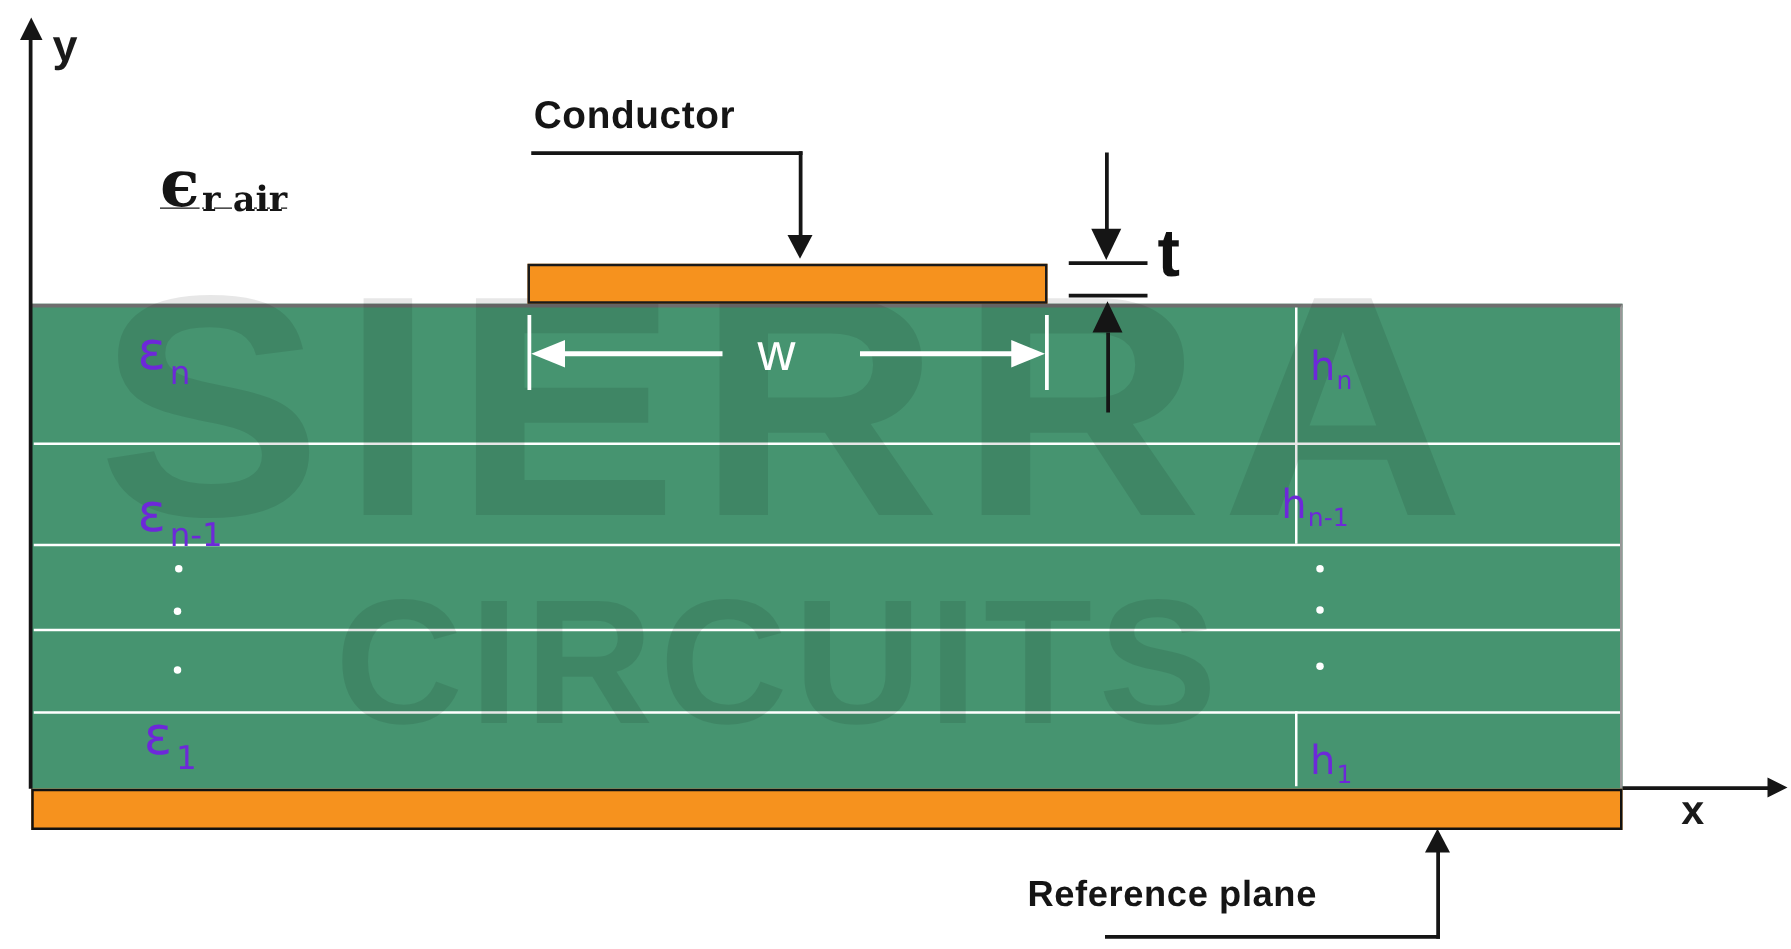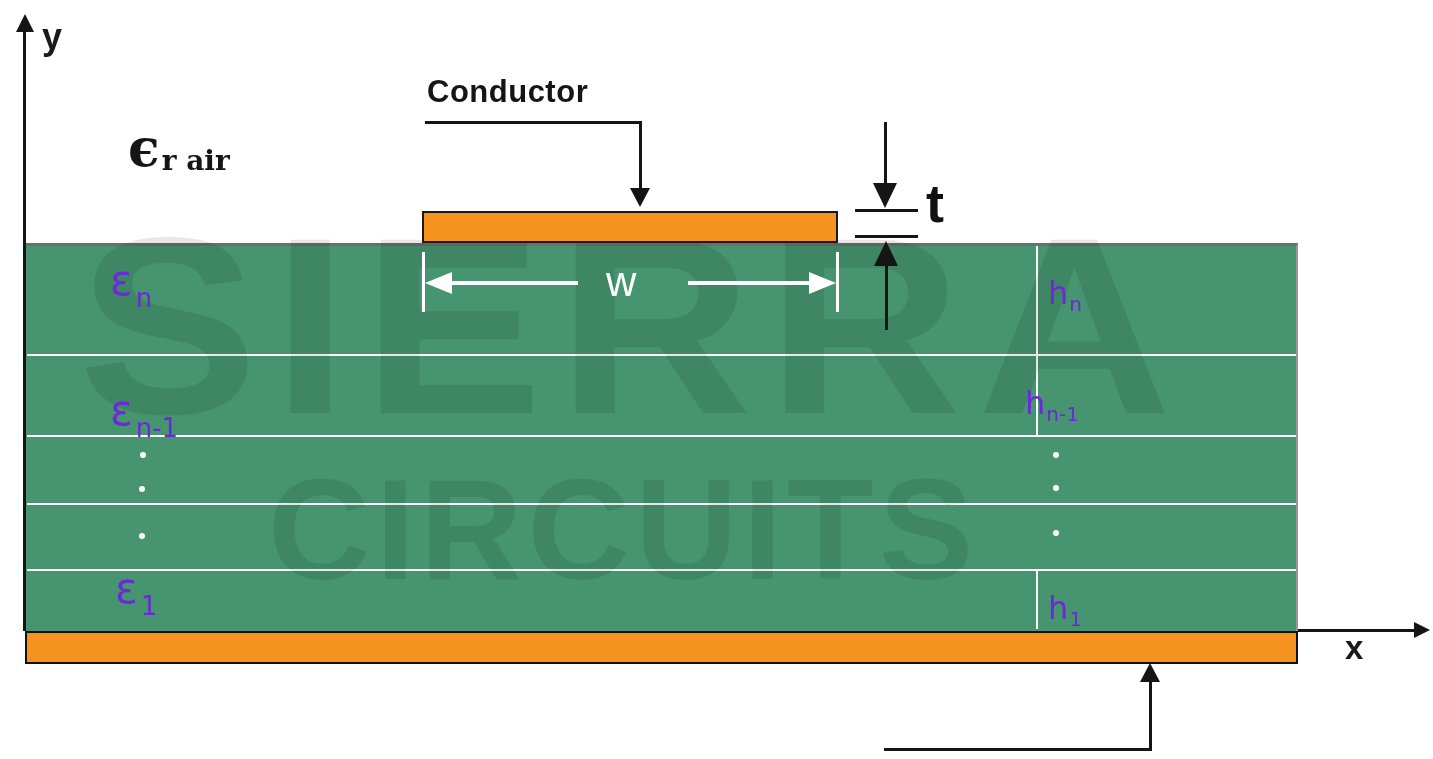--- a/index.html
+++ b/index.html
@@ -39,21 +39,21 @@
   .wm{position:absolute;color:rgba(0,0,0,0.095);line-height:1;white-space:nowrap;z-index:2;transform-origin:left top;}
   .wm1{left:78px;top:200px;font-size:252px;font-weight:700;letter-spacing:14px;transform:scaleX(1.07);}
   .wm2{left:268px;top:459px;font-size:142px;font-weight:700;letter-spacing:5px;}
   
   .anno{z-index:6;}
   .black-line{position:absolute;background:#151515;z-index:6;}
   .white-line{position:absolute;background:#ffffff;z-index:6;}
   .text-label{position:absolute;color:#151515;z-index:7;white-space:nowrap;}
   .conductor-label{font-size:31px;font-weight:600;letter-spacing:0.5px;}
   .ref-label{font-size:29px;font-weight:600;letter-spacing:0.5px;}
-  .eps-air{font-family:"DejaVu Serif","DejaVu Sans","Liberation Serif",serif;font-weight:700;}
+  .eps-air{font-family:"DejaVu Serif","DejaVu Sans","Liberation Serif",serif;font-weight:700;text-decoration:underline;}
   .eps-air-sym{font-size:52px;line-height:1;}
   .eps-air-sub{font-size:28px;position:relative;top:4px;margin-left:2px;}
   .layer-label{position:absolute;color:#6d28d9;z-index:7;white-space:nowrap;
     font-family:"DejaVu Sans","Liberation Sans",sans-serif;}
   .eps-sym{font-size:42px;line-height:1;}
   .eps-sub{font-size:26px;position:relative;top:12px;margin-left:3px;}
   .h-sym{font-size:32px;line-height:1;}
   .h-sub{font-size:20px;position:relative;top:7px;margin-left:1px;}
   .dot{position:absolute;width:6px;height:6px;border-radius:50%;background:#ffffff;z-index:7;}
   .w-label{position:absolute;color:#ffffff;font-size:42px;font-weight:400;z-index:7;}
@@ -131,17 +131,18 @@
     <span class="h-sym">h</span><span class="h-sub">1</span>
   </div>
 
   <div class="dot" style="left:140px;top:452px;"></div>
   <div class="dot" style="left:139px;top:486px;"></div>
   <div class="dot" style="left:139px;top:533px;"></div>
   <div class="dot" style="left:1053px;top:452px;"></div>
   <div class="dot" style="left:1053px;top:485px;"></div>
   <div class="dot" style="left:1053px;top:530px;"></div>
 
+  <div class="text-label ref-label" style="left:822px;top:700px;">Reference plane</div>
   <div class="black-line" style="left:884px;top:748px;width:268px;height:3px;"></div>
   <div class="black-line" style="left:1149px;top:681px;width:3px;height:70px;"></div>
   <div class="arrow arrow-up-black-ref anno" style="left:1140px;top:663px;"></div>
 
 </div>
 
 </body></html>

